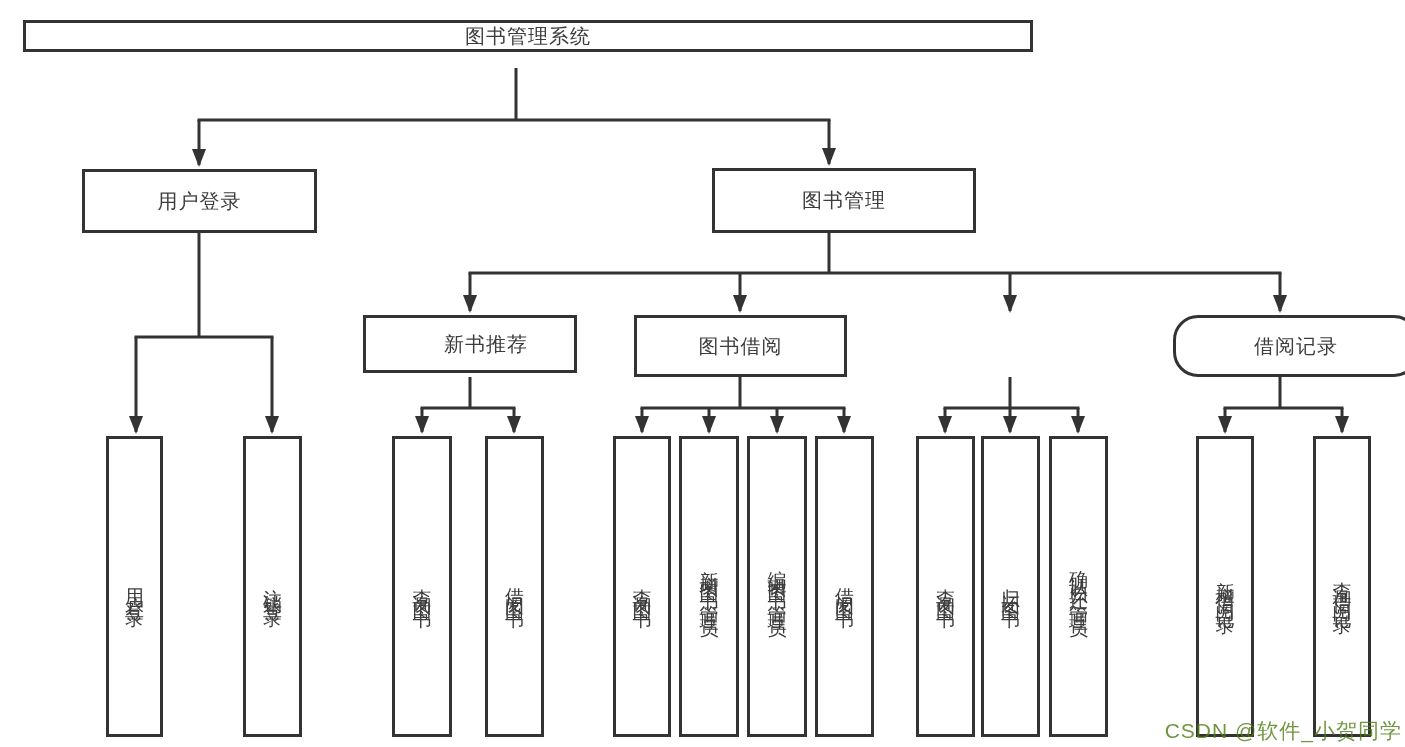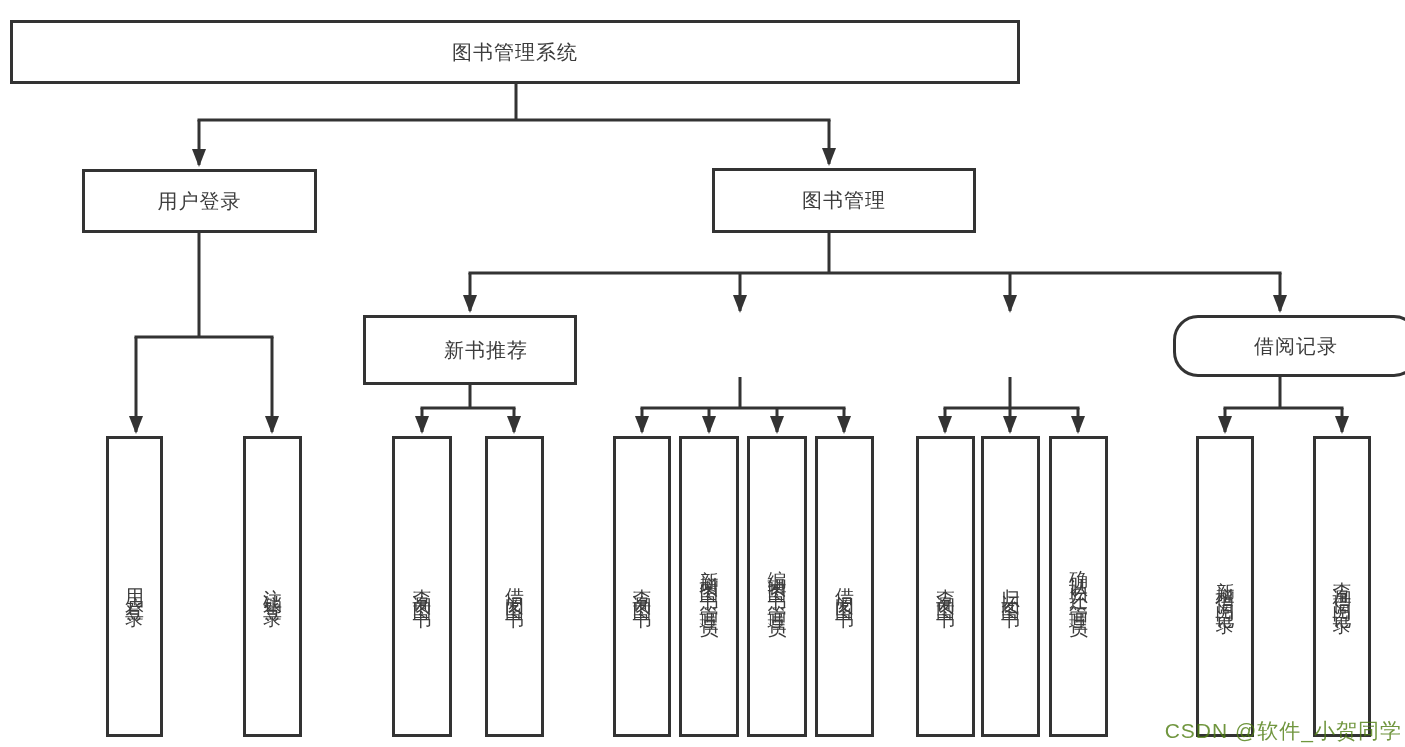--- a/index.html
+++ b/index.html
@@ -81,33 +81,36 @@
       <path d="M945,408 V432" marker-end="url(#arr)"></path>
       <path d="M1010,408 V432" marker-end="url(#arr)"></path>
       <path d="M1078,408 V432" marker-end="url(#arr)"></path>
 
       <path d="M1280,377 V408 M1223.5,408 H1343.5"></path>
       <path d="M1225,408 V432" marker-end="url(#arr)"></path>
       <path d="M1342,408 V432" marker-end="url(#arr)"></path>
     </g>
   </svg>
 
-  <div class="box h" style="left:10px;top:20px;width:1010px;height:64px;">
+  <div class="box h" style="left:23px;top:20px;width:1010px;height:32px;">
     <span>图书管理系统</span>
   </div>
 
   <div class="box h" style="left:82px;top:169px;width:235px;height:64px;">
     <span>用户登录</span>
   </div>
   <div class="box h" style="left:712px;top:168px;width:264px;height:65px;">
     <span>图书管理</span>
   </div>
 
-  <div class="box h" style="left:363px;top:315px;width:214px;height:70px;padding-left:32px;">
+  <div class="box h" style="left:363px;top:315px;width:214px;height:58px;padding-left:32px;">
     <span>新书推荐</span>
+  </div>
+  <div class="box h" style="left:634px;top:315px;width:213px;height:62px;">
+    <span>图书借阅</span>
   </div>
   <div class="box h" style="left:1173px;top:315px;width:246px;height:62px;border-radius:25px;">
     <span>借阅记录</span>
   </div>
 
   <div class="box v" style="left:106px;top:436px;width:57px;height:301px;">
     <span class="vt">用户登录</span>
   </div>
   <div class="box v" style="left:243px;top:436px;width:59px;height:301px;">
     <span class="vt">注销登录</span>

